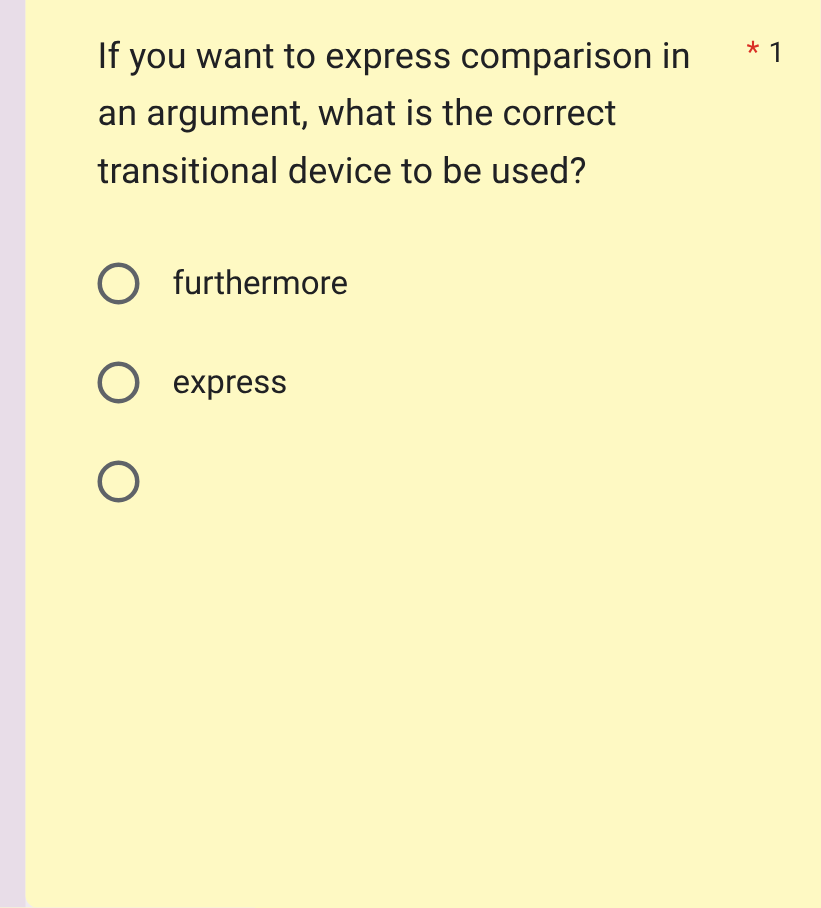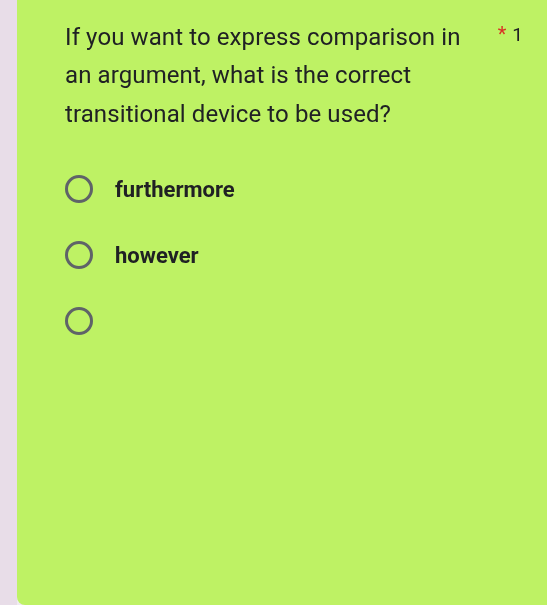--- a/index.html
+++ b/index.html
@@ -13,21 +13,21 @@
       width: 547px;
       height: 605px;
       display: flex;
     }
     .left-bar {
       width: 17px;
       background: #e8dde8;
     }
     .card {
       flex: 1;
-      background: #bef264;
+      background: #fef9c3;
       padding: 18px 24px 24px 48px;
       border-bottom-left-radius: 8px;
     }
     .header-row {
       display: flex;
       justify-content: space-between;
       align-items: flex-start;
       gap: 16px;
     }
     .question {
@@ -68,21 +68,21 @@
     .radio {
       width: 28px;
       height: 28px;
       border: 3px solid #5f6368;
       border-radius: 50%;
       flex-shrink: 0;
     }
     .option-label {
       font-size: 22px;
       color: #202124;
-      font-weight: 700;
+      font-weight: 400;
     }
   </style>
 </head>
 <body>
 
 <div class="left-bar"></div>
 
 <div class="card">
   <div class="header-row">
     <div class="question">If you want to express comparison in an argument, what is the correct transitional device to be used?</div>
@@ -92,19 +92,19 @@
     </div>
   </div>
 
   <div class="options">
     <div class="option">
       <div class="radio"></div>
       <span class="option-label">furthermore</span>
     </div>
     <div class="option">
       <div class="radio"></div>
-      <span class="option-label">however</span>
+      <span class="option-label">express</span>
     </div>
     <div class="option">
       <div class="radio"></div>
     </div>
   </div>
 </div>
 
 </body></html>

